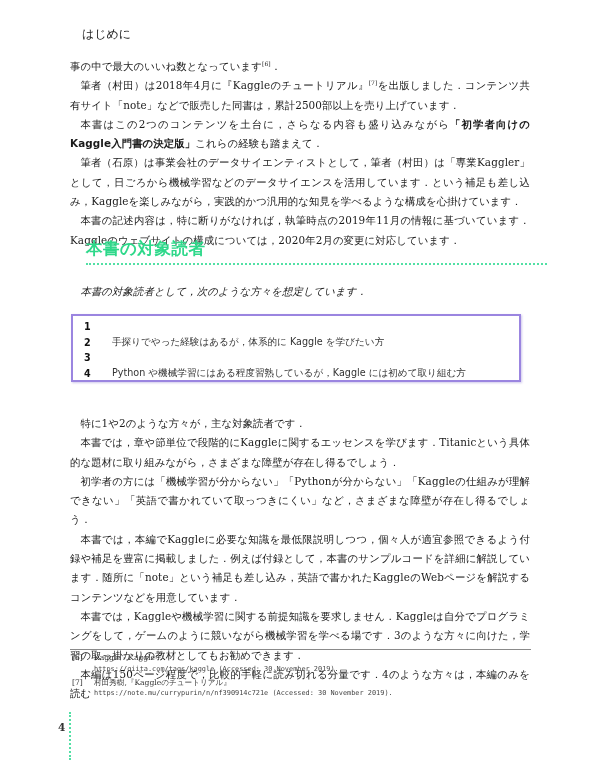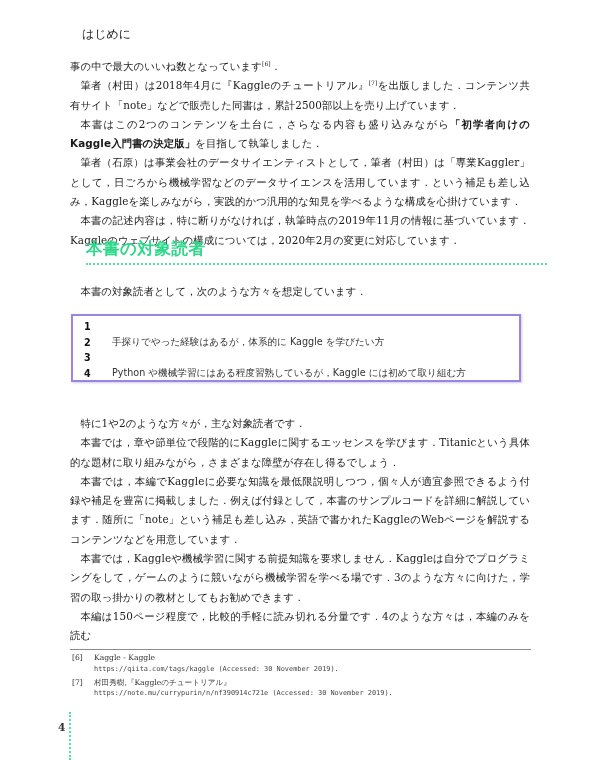--- a/index.html
+++ b/index.html
@@ -23,21 +23,21 @@
   .bold-sans { font-family: "DejaVu Sans", sans-serif; font-weight: bold; }
   #intro { top: 57px; }
   .section-heading {
     position: absolute; left: 70px; top: 238px; width: 461px;
     font-family: "DejaVu Sans", sans-serif; font-weight: bold;
     font-size: 16.5px; color: #2ed88a; letter-spacing: 0.5px;
     padding-bottom: 3px;
     border-bottom: 2px dotted #52e0a5;
     margin-left: 16px;
   }
-  #readers-lead { top: 282px; }
+  #readers-lead { top: 282px; font-style: italic; }
   .reader-box {
     position: absolute; left: 71px; top: 314px; width: 450px; height: 68px;
     border: 2px solid #9b85e0; box-shadow: 1px 1px 2px rgba(120,100,200,0.35);
     padding: 3px 0 0 0; box-sizing: border-box;
   }
   .reader-item {
     display: flex; align-items: center; height: 15.5px;
     font-family: "DejaVu Sans", sans-serif; font-size: 9.6px; color: #333;
   }
   .reader-num { width: 22px; padding-left: 11px; font-weight: bold; color: #111; }
@@ -64,21 +64,21 @@
   }
 </style>
 </head>
 <body>
 
 <div class="running-head">はじめに</div>
 
 <div class="body-text" id="intro">
   <p><span>事の中で最大のいいね数となっています</span><sup>[6]</sup><span>．</span></p>
   <p class="indent"><span>筆者（村田）は2018年4月に『Kaggleのチュートリアル』</span><sup>[7]</sup><span>を出版しました．コンテンツ共有サイト「note」などで販売した同書は，累計2500部以上を売り上げています．</span></p>
-  <p class="indent"><span>本書はこの2つのコンテンツを土台に，さらなる内容も盛り込みながら</span><span class="bold-sans">「初学者向けのKaggle入門書の決定版」</span><span>を目指して執筆しました．</span></p>
+  <p class="indent"><span>本書はこの2つのコンテンツを土台に，さらなる内容も盛り込みながら</span><span class="bold-sans">「初学者向けのKaggle入門書の決定版」</span><span>これらの経験も踏まえて．</span></p>
   <p class="indent">筆者（石原）は事業会社のデータサイエンティストとして，筆者（村田）は「専業Kaggler」として，日ごろから機械学習などのデータサイエンスを活用しています．という補足も差し込み，Kaggleを楽しみながら，実践的かつ汎用的な知見を学べるような構成を心掛けています．</p>
   <p class="indent">本書の記述内容は，特に断りがなければ，執筆時点の2019年11月の情報に基づいています．Kaggleのウェブサイトの構成については，2020年2月の変更に対応しています．</p>
 </div>
 
 <div class="section-heading">本書の対象読者</div>
 
 <div class="body-text" id="readers-lead">
   <p class="indent">本書の対象読者として，次のような方々を想定しています．</p>
 </div>
 
@@ -95,20 +95,21 @@
   </div>
   <div class="reader-item">
     <span class="reader-num">4</span>
     <span class="reader-text">Python や機械学習にはある程度習熟しているが，Kaggle には初めて取り組む方</span>
   </div>
 </div>
 
 <div class="body-text" id="rest">
   <p class="indent">特に1や2のような方々が，主な対象読者です．</p>
   <p class="indent">本書では，章や節単位で段階的にKaggleに関するエッセンスを学びます．Titanicという具体的な題材に取り組みながら，さまざまな障壁が存在し得るでしょう．</p>
+  <p class="indent">初学者の方には「機械学習が分からない」「Pythonが分からない」「Kaggleの仕組みが理解できない」「英語で書かれていて取っつきにくい」など，さまざまな障壁が存在し得るでしょう．</p>
   <p class="indent">本書では，本編でKaggleに必要な知識を最低限説明しつつ，個々人が適宜参照できるよう付録や補足を豊富に掲載しました．例えば付録として，本書のサンプルコードを詳細に解説しています．随所に「note」という補足も差し込み，英語で書かれたKaggleのWebページを解説するコンテンツなどを用意しています．</p>
   <p class="indent">本書では，Kaggleや機械学習に関する前提知識を要求しません．Kaggleは自分でプログラミングをして，ゲームのように競いながら機械学習を学べる場です．3のような方々に向けた，学習の取っ掛かりの教材としてもお勧めできます．</p>
   <p class="indent">本編は150ページ程度で，比較的手軽に読み切れる分量です．4のような方々は，本編のみを読む</p>
 </div>
 
 <div class="footnote-rule"></div>
 
 <div class="footnotes">
   <div class="footnote">
     <span class="fn-label">[6]</span>

